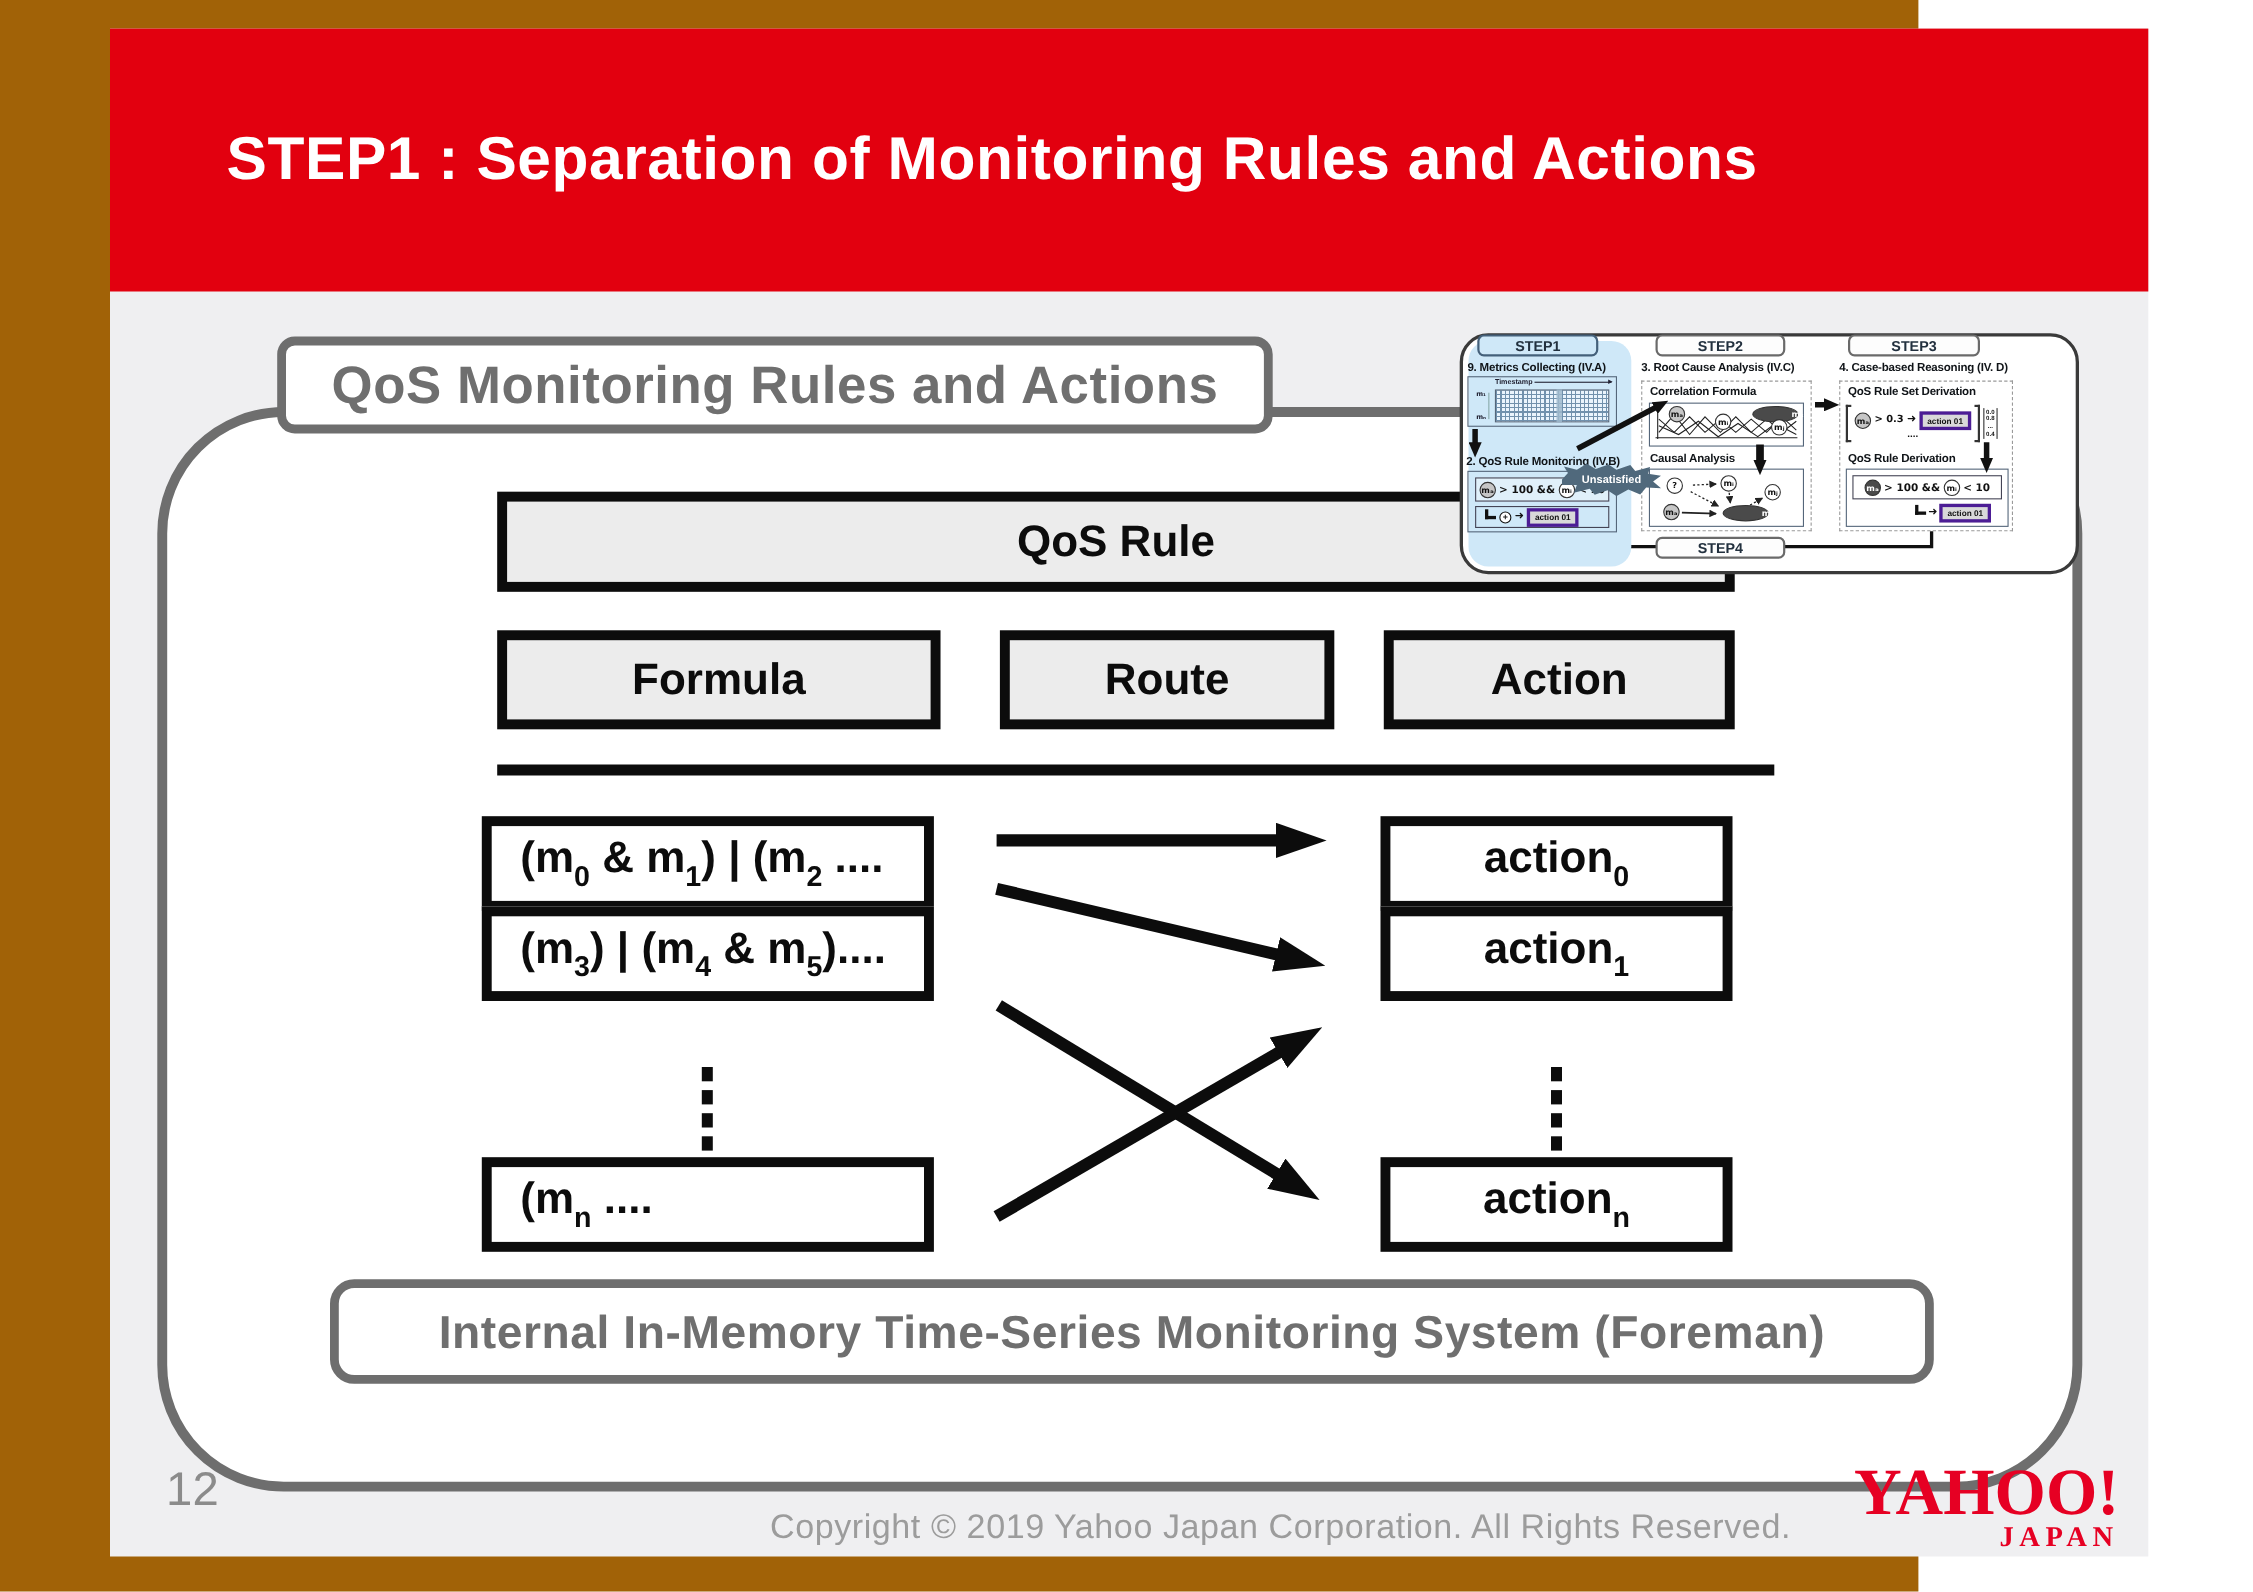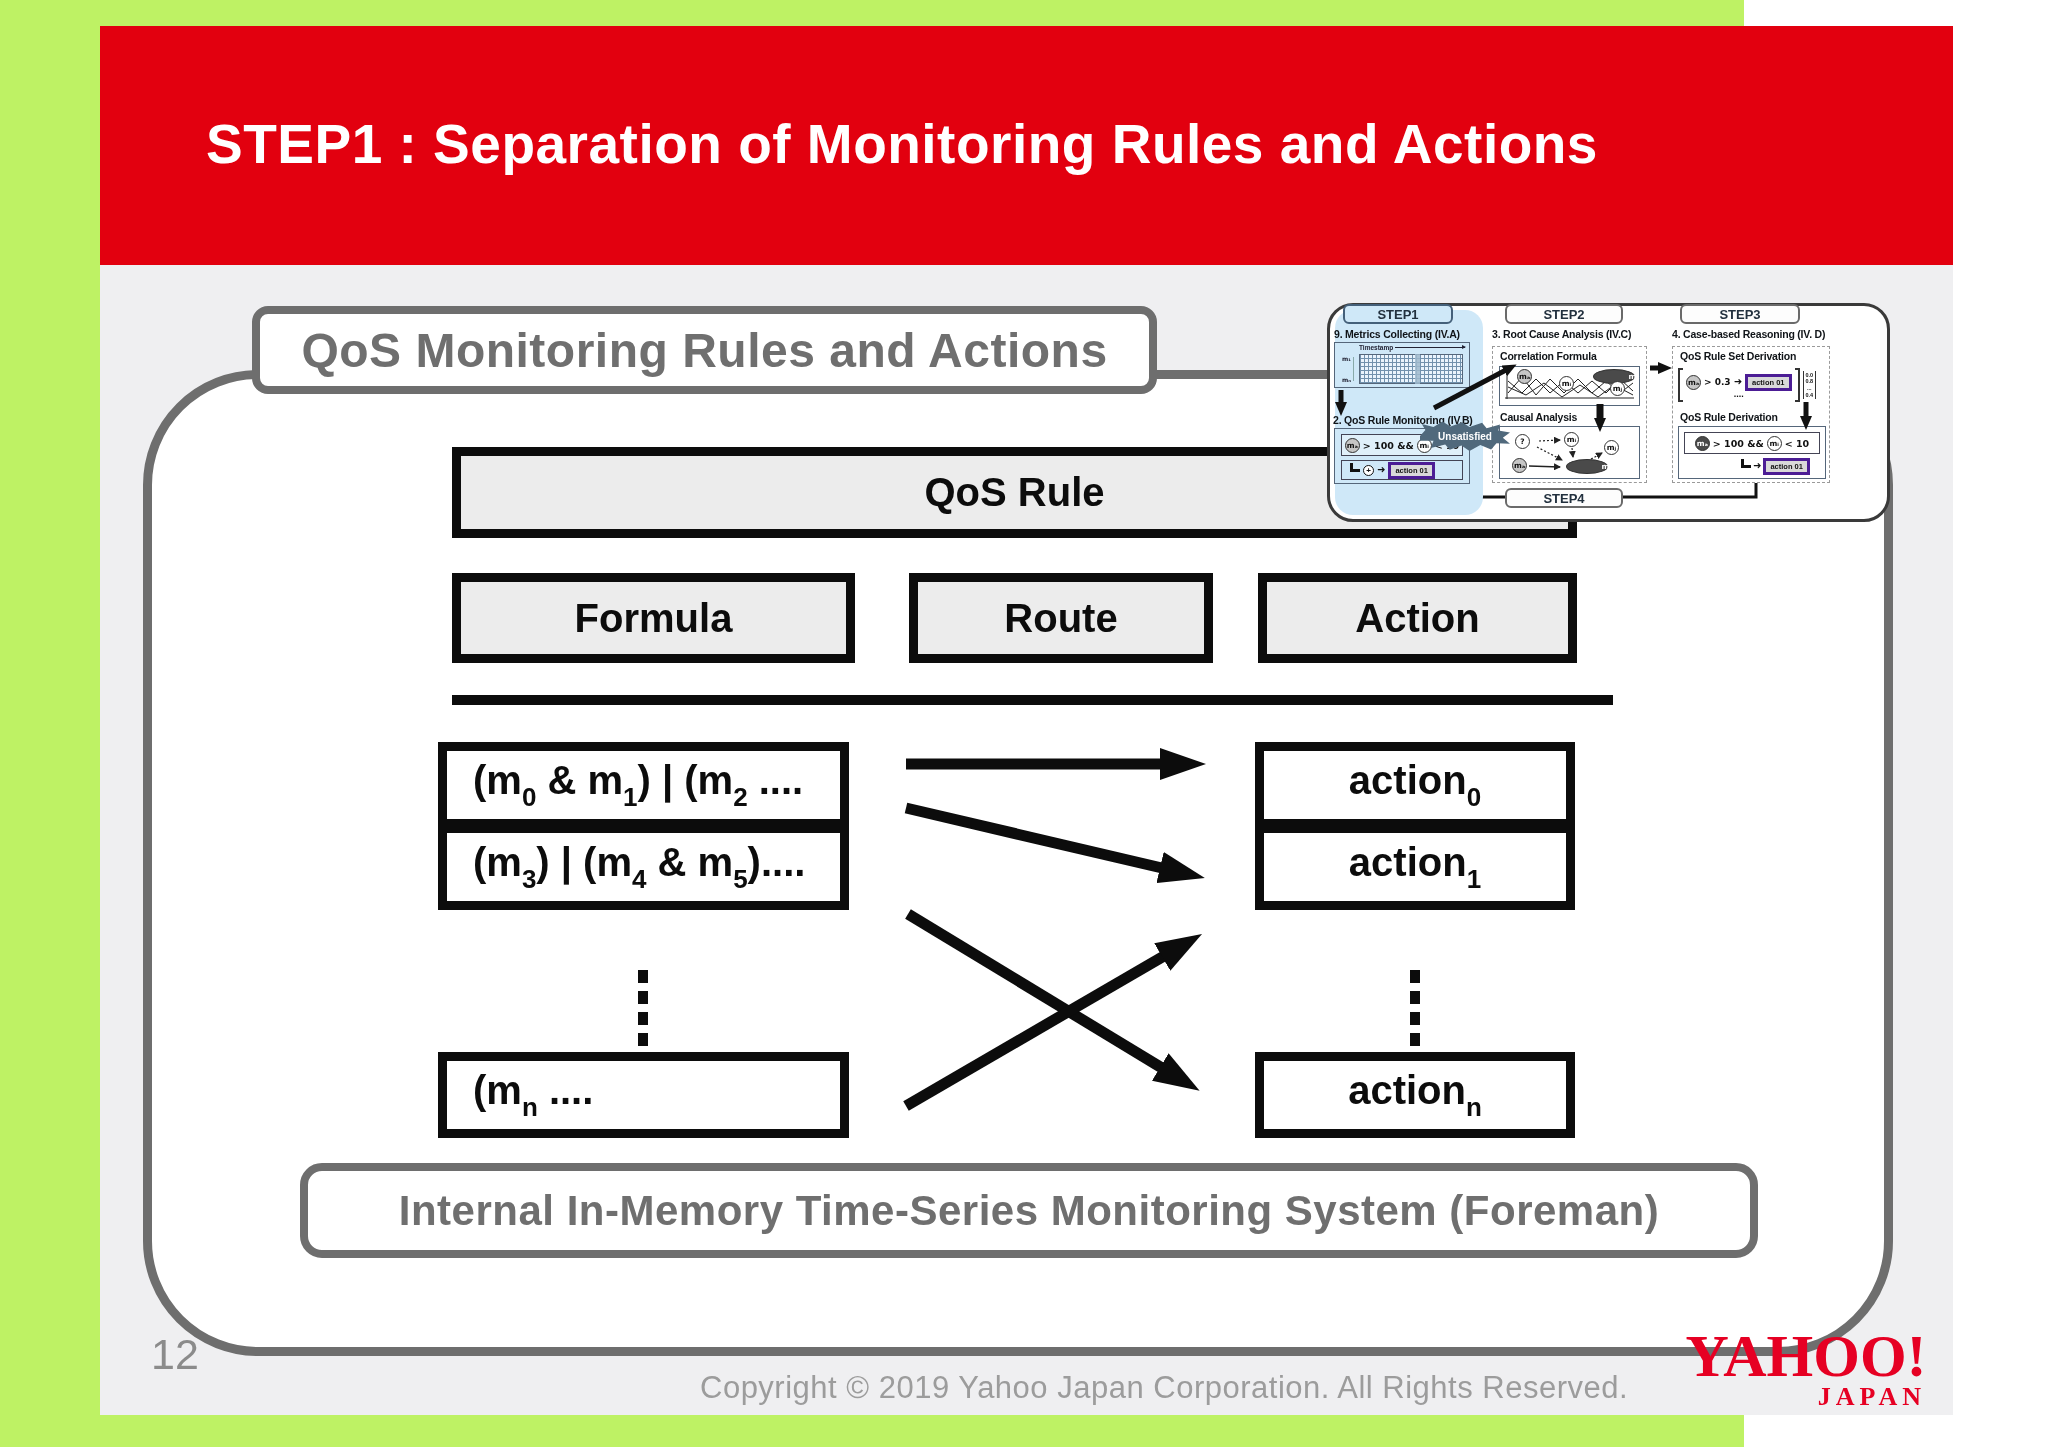--- a/index.html
+++ b/index.html
@@ -1,17 +1,17 @@
 <!DOCTYPE html>
 <html><head>
 <meta charset="utf-8">
 <style>
   * { margin:0; padding:0; box-sizing:border-box; }
   body { width:2048px; height:1447px; background:#ffffff; font-family:"Liberation Sans", sans-serif; position:relative; overflow:hidden; }
-  .page { position:absolute; left:0; top:0; width:1744px; height:1447px; background:#bef264; }
+  .page { position:absolute; left:0; top:0; width:1744px; height:1447px; background:#a16207; }
   .slide { position:absolute; left:100px; top:26px; width:1853px; height:1389px; background:#efeff1; }
 
   
   .banner { position:absolute; left:0; top:0; width:100%; height:239px; background:#e2000f; }
   .banner h1 { position:absolute; left:106px; top:86px; font-size:55px; font-weight:bold; color:#ffffff; letter-spacing:0.5px; }
 
   
   .container { position:absolute; left:43px; top:344px; width:1750px; height:986px; background:#ffffff; border:9px solid #6e6e6e; border-radius:115px; z-index:1; }
 
   

